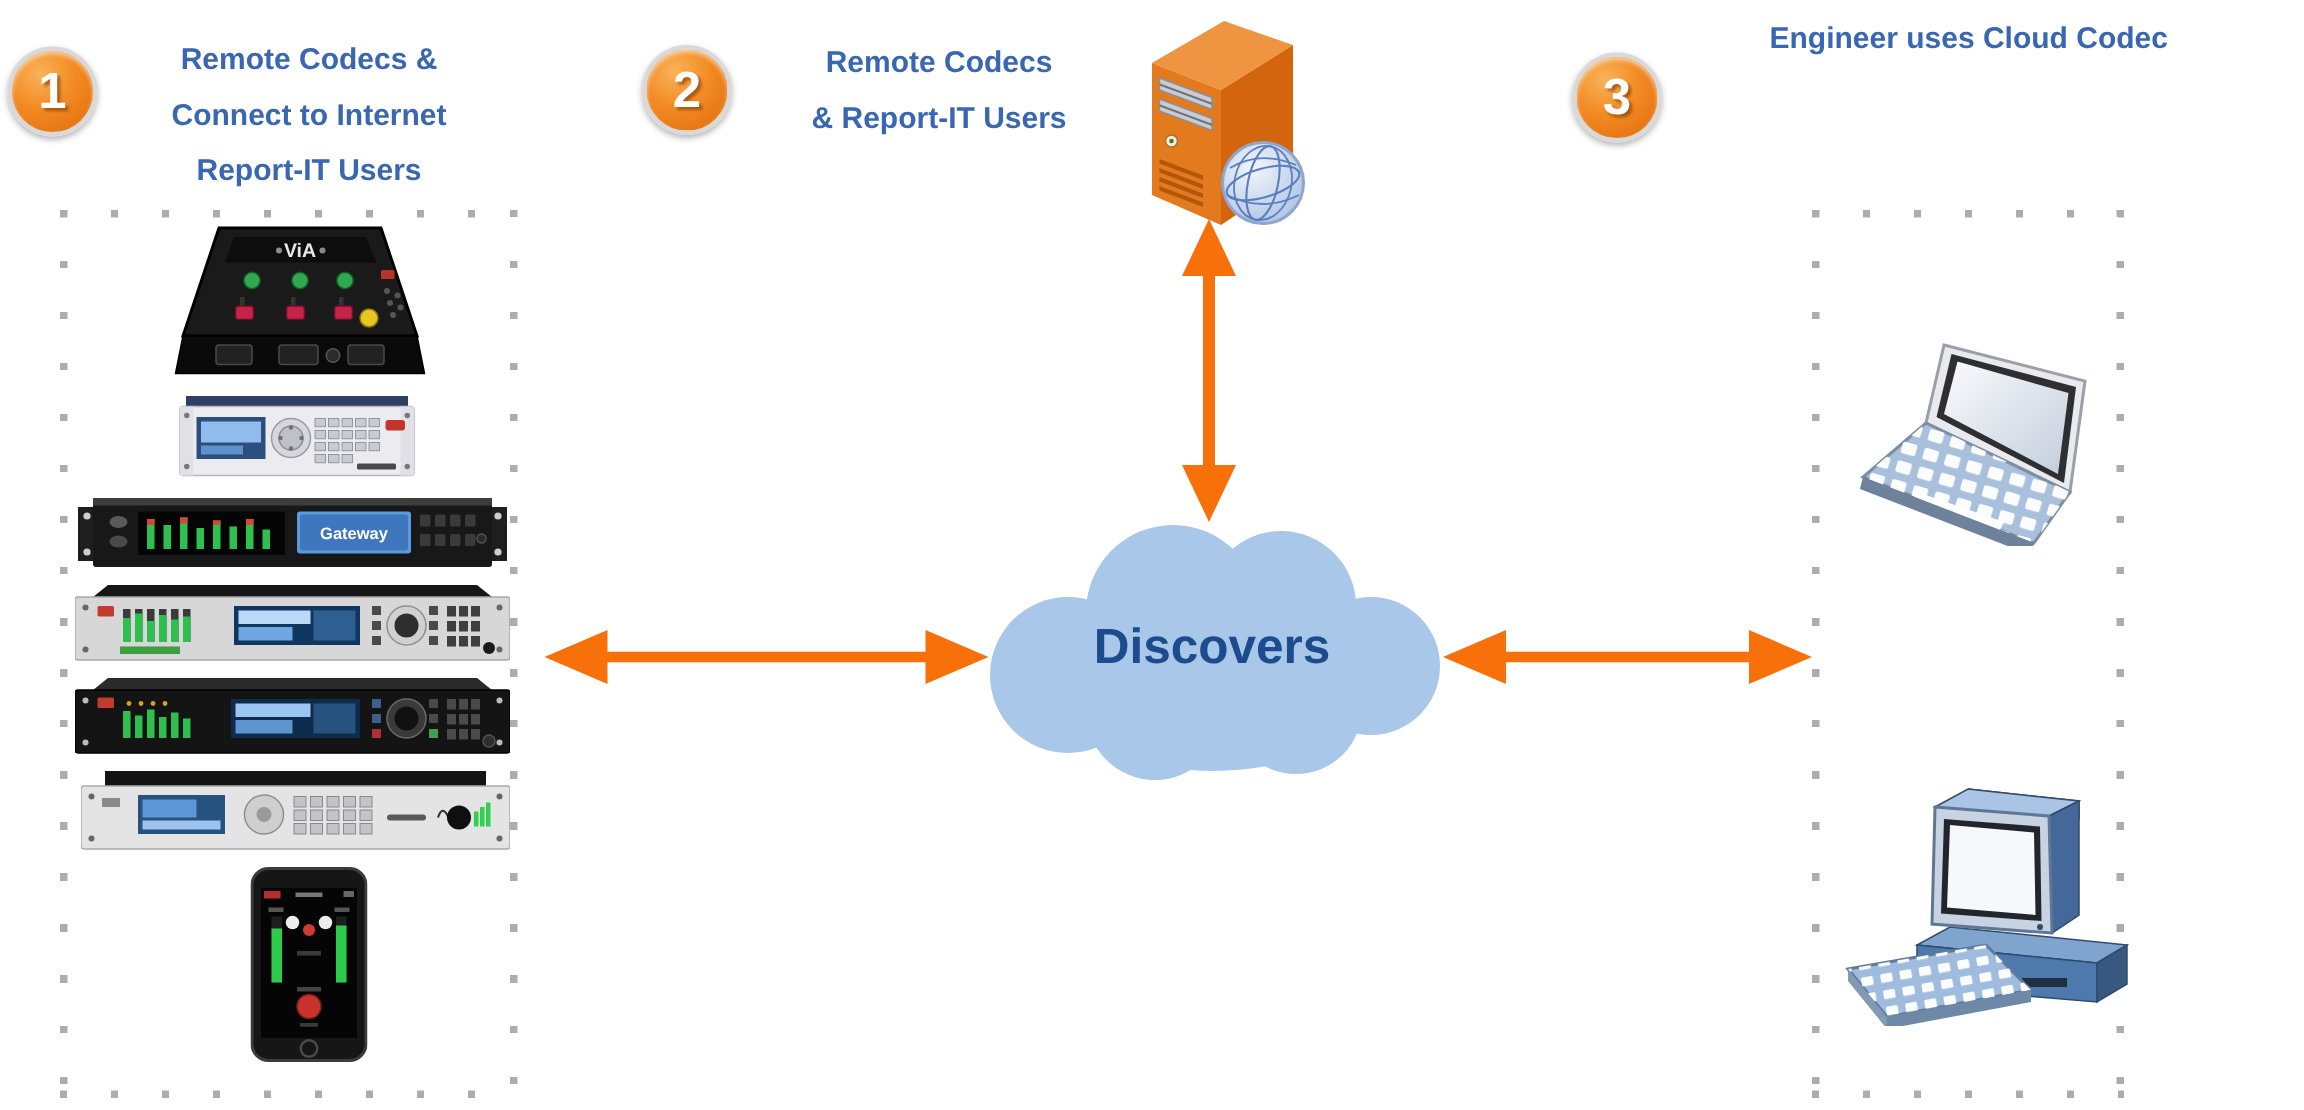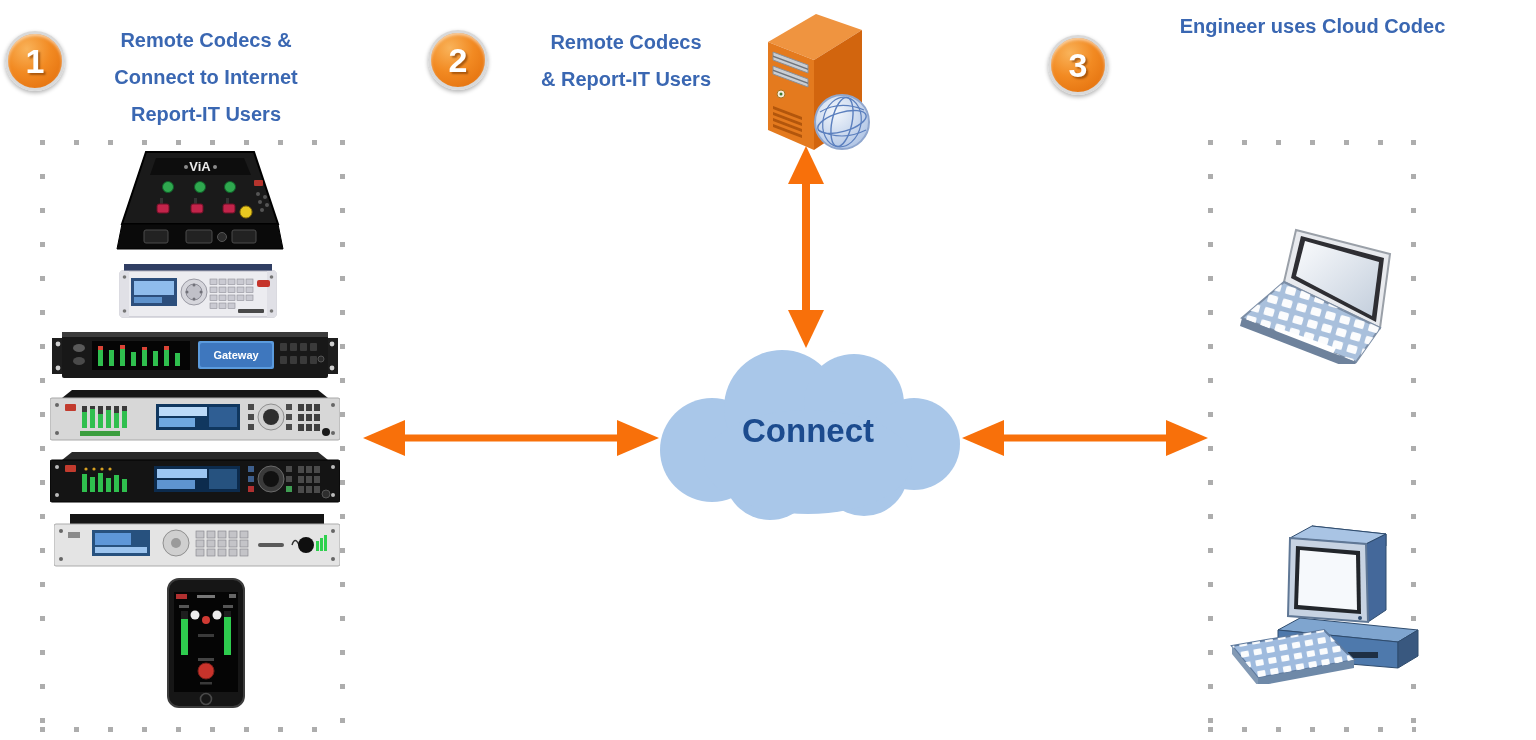--- a/index.html
+++ b/index.html
@@ -380,21 +380,21 @@
       <g fill="#A9C7E9">
         <circle cx="60" cy="112" r="52"></circle>
         <circle cx="130" cy="70" r="58"></circle>
         <circle cx="202" cy="66" r="50"></circle>
         <circle cx="262" cy="106" r="46"></circle>
         <circle cx="212" cy="134" r="44"></circle>
         <circle cx="118" cy="136" r="46"></circle>
         <ellipse cx="156" cy="124" rx="104" ry="52"></ellipse>
       </g>
     </svg>
-    <div class="cloud-label">Connect</div>
+    <div class="cloud-label">Discovers</div>
   </div>
 
   <svg class="abs" style="left:363px;top:416px;" width="296" height="44" viewBox="0 0 296 44">
     <polygon points="42,4 42,40 0,22" fill="#F8700A"></polygon>
     <rect x="40" y="18.5" width="216" height="7" fill="#F8700A"></rect>
     <polygon points="254,4 254,40 296,22" fill="#F8700A"></polygon>
   </svg>
 
   <svg class="abs" style="left:962px;top:416px;" width="246" height="44" viewBox="0 0 246 44">
     <polygon points="42,4 42,40 0,22" fill="#F8700A"></polygon>

